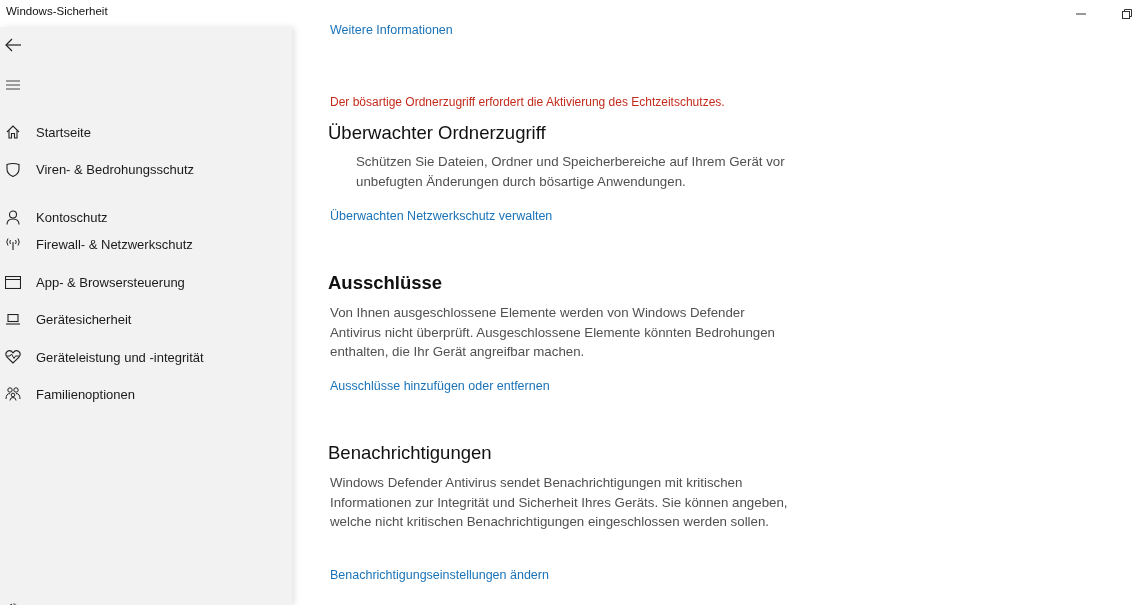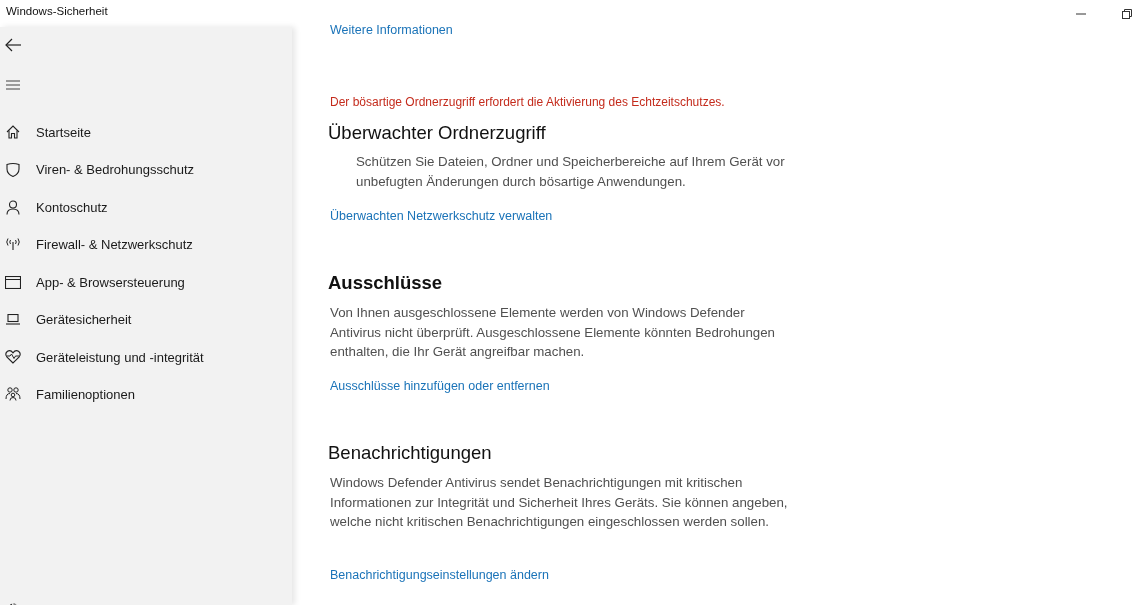--- a/index.html
+++ b/index.html
@@ -77,21 +77,21 @@
     <span class="nav-label">Startseite</span>
   </div>
   <div class="nav-item" style="top:124px;">
     <span class="nav-icon">
       <svg width="14" height="15" viewBox="0 0 14 15">
           <path d="M1,2.5 Q7,0.5 13,2.5 L13,7 Q13,12 7,14.5 Q1,12 1,7 Z" fill="none" stroke="#222" stroke-width="1.1"></path>
         </svg>
     </span>
     <span class="nav-label">Viren- &amp; Bedrohungsschutz</span>
   </div>
-  <div class="nav-item" style="top:162px;">
+  <div class="nav-item" style="top:162px;align-items:flex-end;">
     <span class="nav-icon">
       <svg width="14" height="15" viewBox="0 0 14 15">
           <circle cx="7" cy="4.5" r="3.5" fill="none" stroke="#222" stroke-width="1.1"></circle>
           <path d="M1,14.5 Q1,9 7,9 Q13,9 13,14.5" fill="none" stroke="#222" stroke-width="1.1"></path>
         </svg>
     </span>
     <span class="nav-label">Kontoschutz</span>
   </div>
   <div class="nav-item" style="top:199px;">
     <span class="nav-icon">

